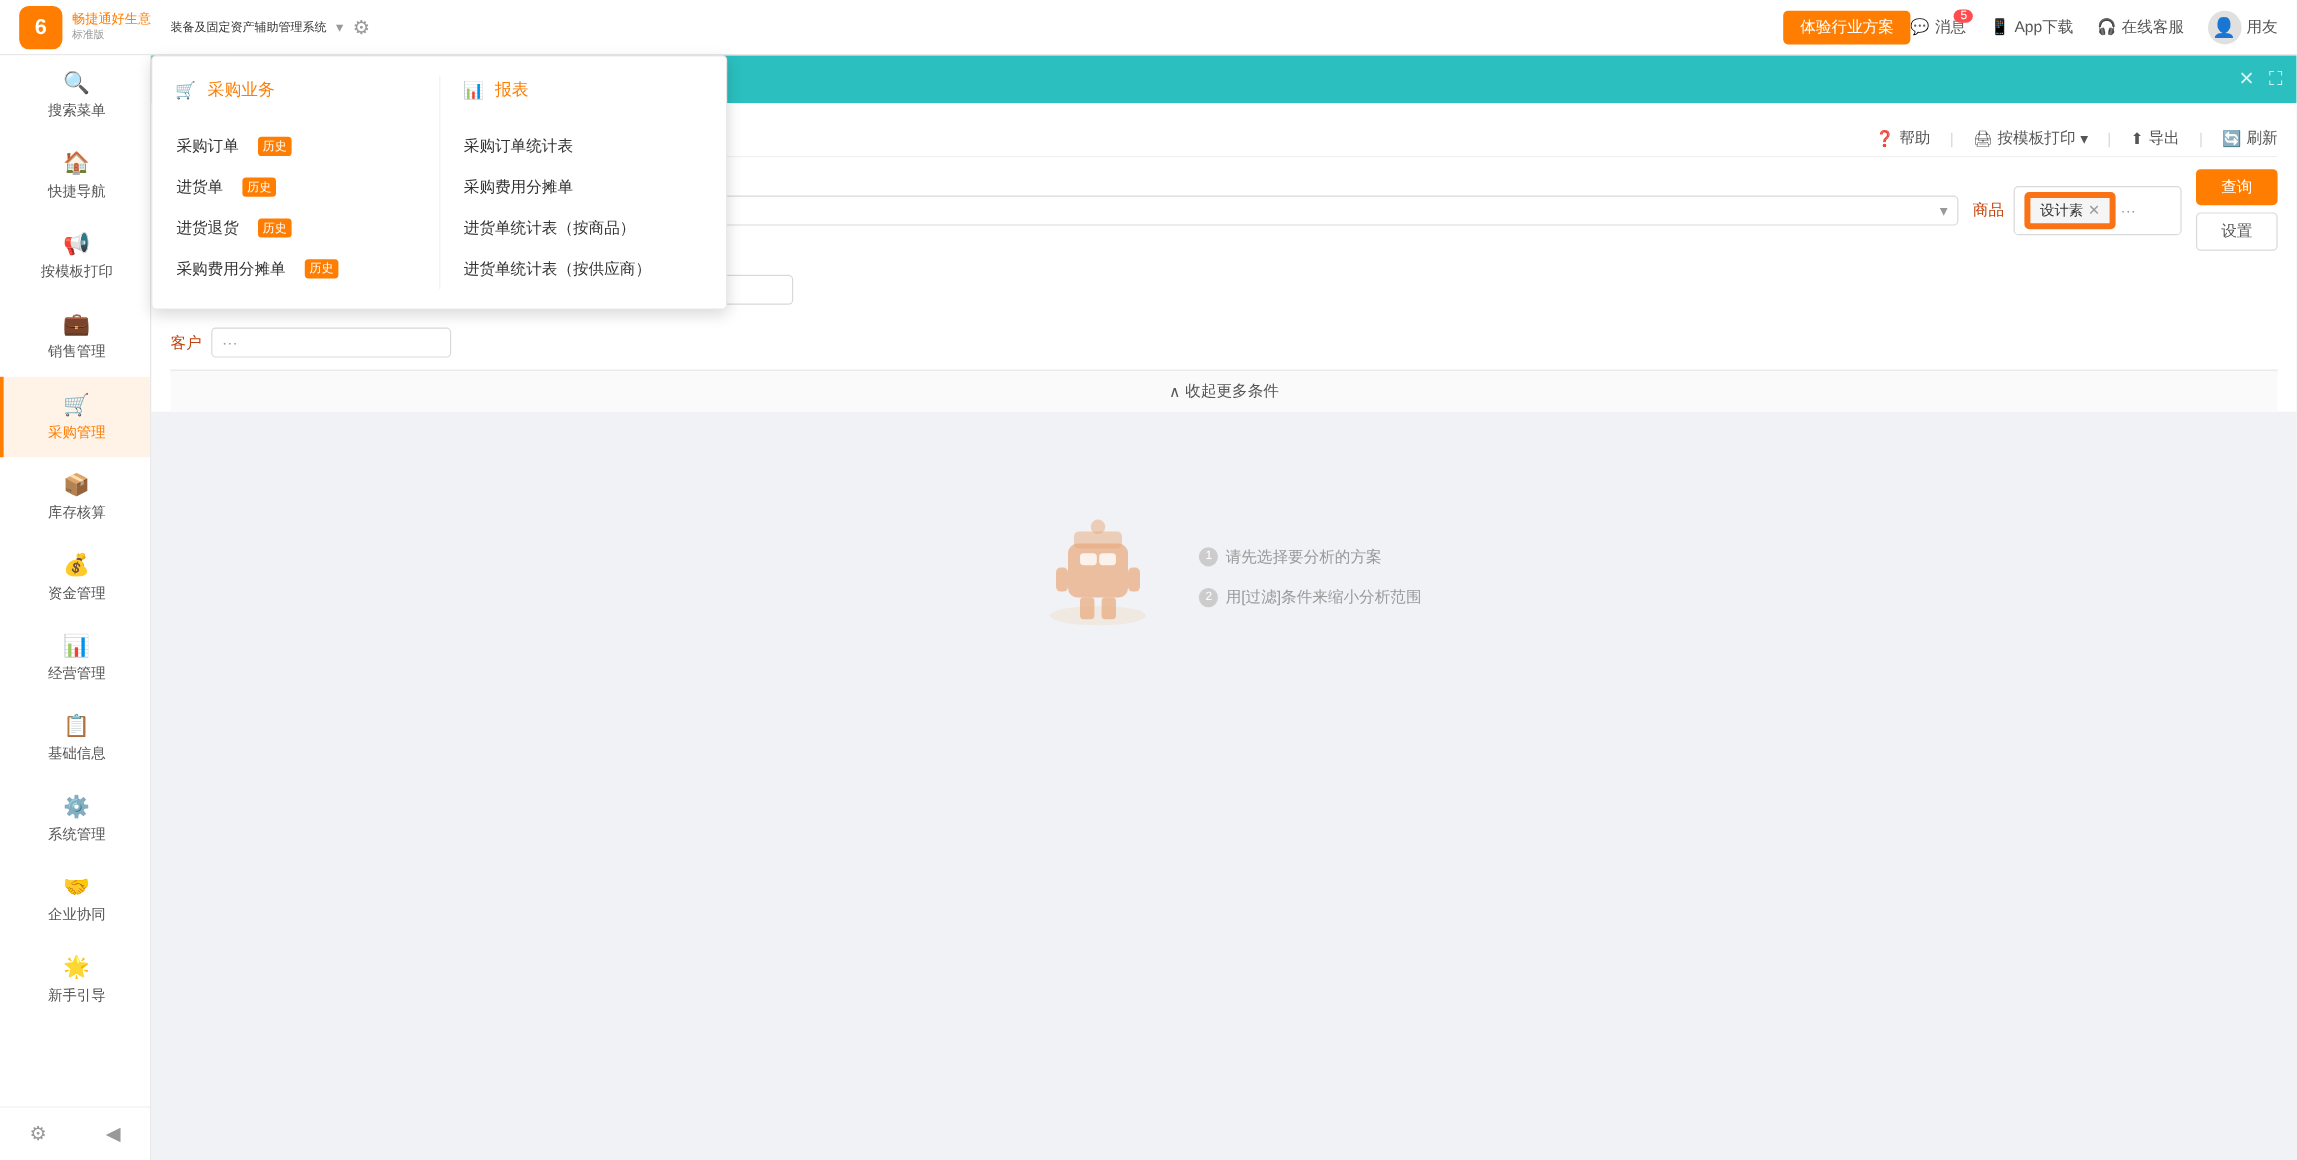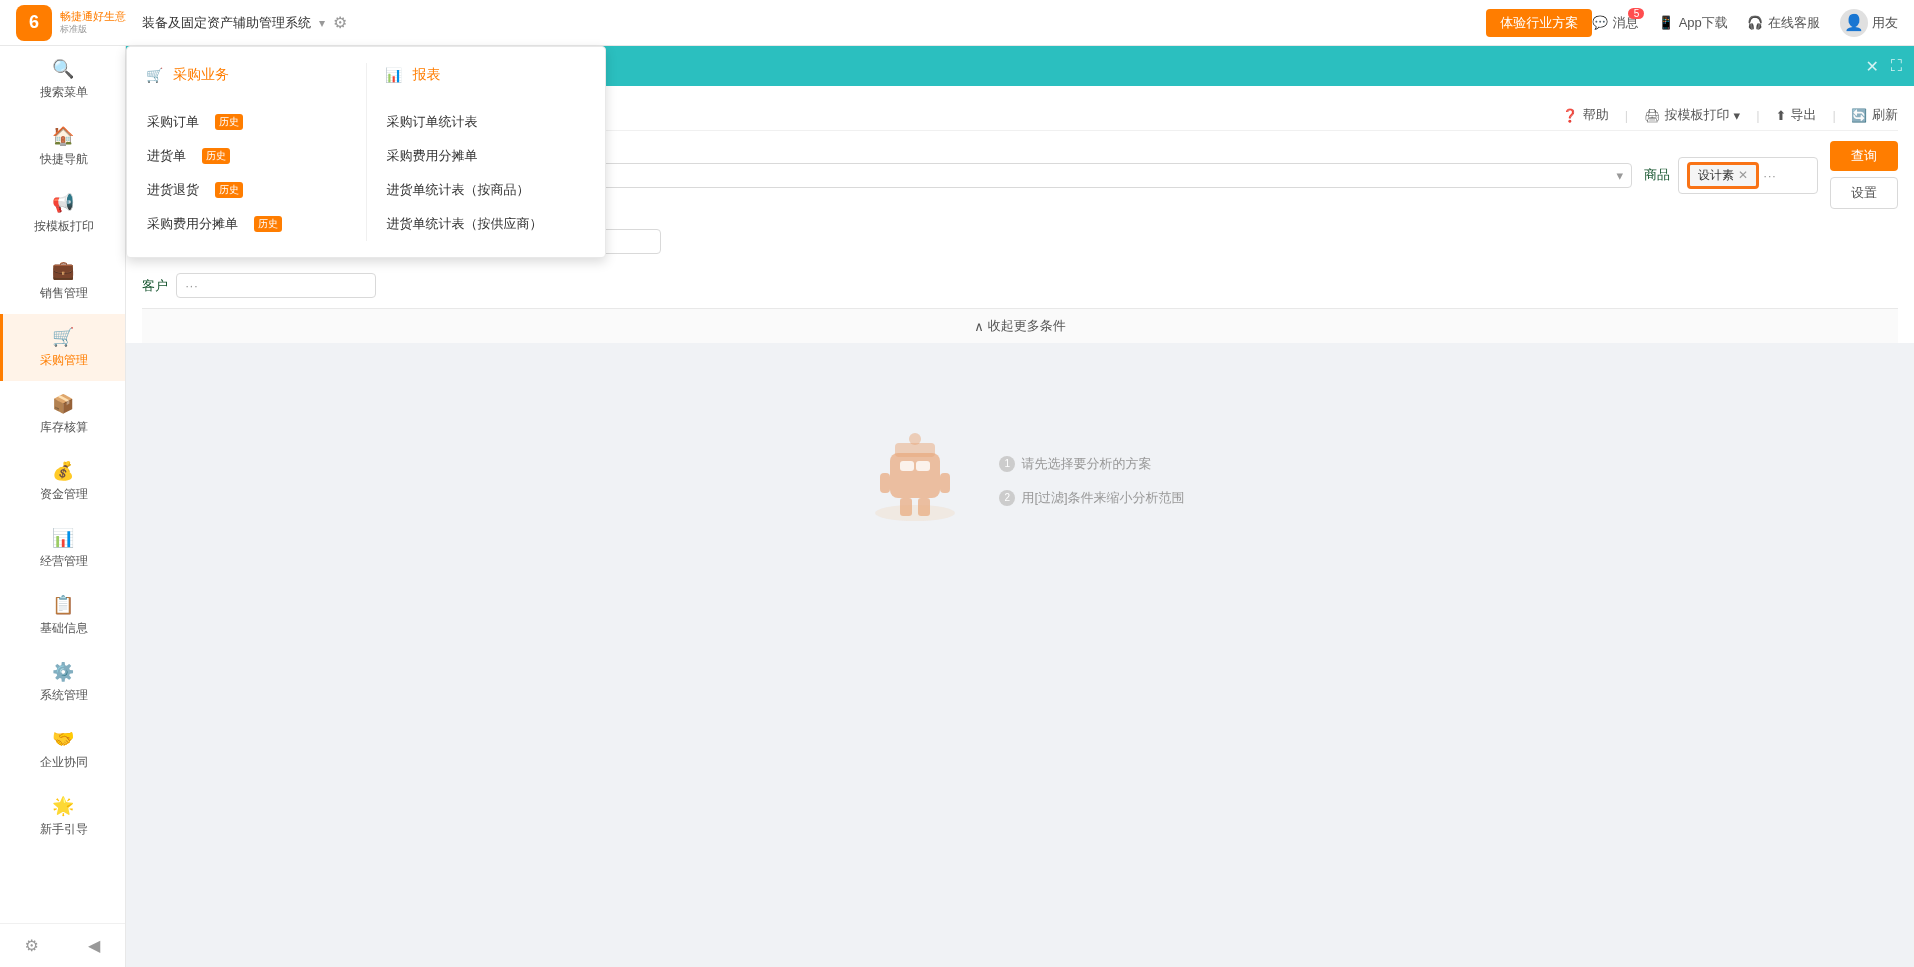--- a/index.html
+++ b/index.html
@@ -13,21 +13,21 @@
     .content-area { flex: 1; display: flex; flex-direction: column; overflow: hidden; }
     .tab-bar { height: 40px; background: #2bbfbf; display: flex; align-items: center; flex-shrink: 0; }
     .page-content { flex: 1; background: #f0f2f5; padding: 0; position: relative; overflow: hidden; }
 
     
     .logo-area { display: flex; align-items: center; gap: 8px; width: 126px; flex-shrink: 0; }
     .logo-icon { width: 36px; height: 36px; background: #ff7d00; border-radius: 8px; display: flex; align-items: center; justify-content: center; color: white; font-size: 18px; font-weight: bold; }
     .logo-text { font-size: 11px; color: #ff7d00; line-height: 1.3; text-align: right; }
     .logo-sub { font-size: 9px; color: #999; }
     .system-title-area { display: flex; align-items: center; gap: 8px; flex: 1; }
-    .system-title { font-size: 13px; color: #333; }
+    .system-title { font-size: 10px; color: #333; }
     .dropdown-arrow { color: #999; font-size: 12px; cursor: pointer; }
     .gear-btn { color: #999; cursor: pointer; font-size: 16px; }
     .industry-btn { background: #ff7d00; color: white; border: none; border-radius: 4px; padding: 5px 14px; font-size: 13px; cursor: pointer; }
     .top-right { display: flex; align-items: center; gap: 20px; margin-left: auto; }
     .top-action { display: flex; align-items: center; gap: 4px; color: #555; cursor: pointer; font-size: 13px; }
     .notification-wrap { position: relative; }
     .notification-badge { position: absolute; top: -6px; right: -6px; background: #ff4d4f; color: white; border-radius: 10px; font-size: 10px; padding: 0 4px; min-width: 16px; text-align: center; }
     .user-avatar { width: 28px; height: 28px; background: #e0e0e0; border-radius: 50%; display: flex; align-items: center; justify-content: center; color: #999; font-size: 16px; }
 
     
@@ -38,24 +38,24 @@
     .sidebar-bottom-btn { color: #999; cursor: pointer; font-size: 16px; }
 
     
     .tab-home { padding: 0 16px; height: 40px; display: flex; align-items: center; color: rgba(255,255,255,0.9); cursor: pointer; font-size: 14px; }
     .tab-item { padding: 0 16px; height: 40px; display: flex; align-items: center; color: white; cursor: pointer; font-size: 14px; background: rgba(0,0,0,0.15); border-radius: 4px 4px 0 0; margin-left: 4px; gap: 6px; }
     .tab-close { color: rgba(255,255,255,0.7); font-size: 12px; cursor: pointer; }
     .tab-bar-right { margin-left: auto; display: flex; align-items: center; gap: 4px; padding-right: 8px; }
     .tab-bar-btn { color: rgba(255,255,255,0.8); cursor: pointer; font-size: 16px; padding: 4px; }
     .filter-row { display: flex; align-items: center; gap: 12px; margin-bottom: 10px; flex-wrap: wrap; }
     .filter-row:last-child { margin-bottom: 0; }
-    .filter-label { color: #14532d; font-size: 13px; white-space: nowrap; }
+    .filter-label { color: #c2410c; font-size: 13px; white-space: nowrap; }
     .filter-input { border: 1px solid #d9d9d9; border-radius: 4px; padding: 4px 8px; font-size: 13px; color: #333; background: white; cursor: pointer; display: flex; align-items: center; gap: 4px; min-width: 140px; }
     .filter-input-wide { min-width: 200px; }
-    .filter-tag { background: #f5f5f5; border: 3px solid #f97316; border-radius: 4px; padding: 2px 8px; font-size: 12px; display: flex; align-items: center; gap: 4px; }
+    .filter-tag { background: #f5f5f5; border: 5px solid #f97316; border-radius: 4px; padding: 2px 8px; font-size: 12px; display: flex; align-items: center; gap: 4px; }
     .filter-tag-close { color: #999; cursor: pointer; }
     .filter-dots { color: #999; cursor: pointer; }
     .btn-query { background: #ff7d00; color: white; border: none; border-radius: 4px; padding: 6px 20px; font-size: 13px; cursor: pointer; }
     .btn-setting { background: white; color: #555; border: 1px solid #d9d9d9; border-radius: 4px; padding: 6px 20px; font-size: 13px; cursor: pointer; }
     .collapse-btn { display: flex; align-items: center; justify-content: center; gap: 4px; color: #555; cursor: pointer; font-size: 13px; padding: 8px 0; background: #fafafa; border-top: 1px solid #e8e8e8; }
     .toolbar-action { display: flex; align-items: center; gap: 4px; color: #555; cursor: pointer; font-size: 13px; }
     .toolbar-divider { color: #d9d9d9; }
 
     
     .empty-state { display: flex; flex-direction: column; align-items: center; justify-content: center; flex: 1; padding: 80px 0; }

